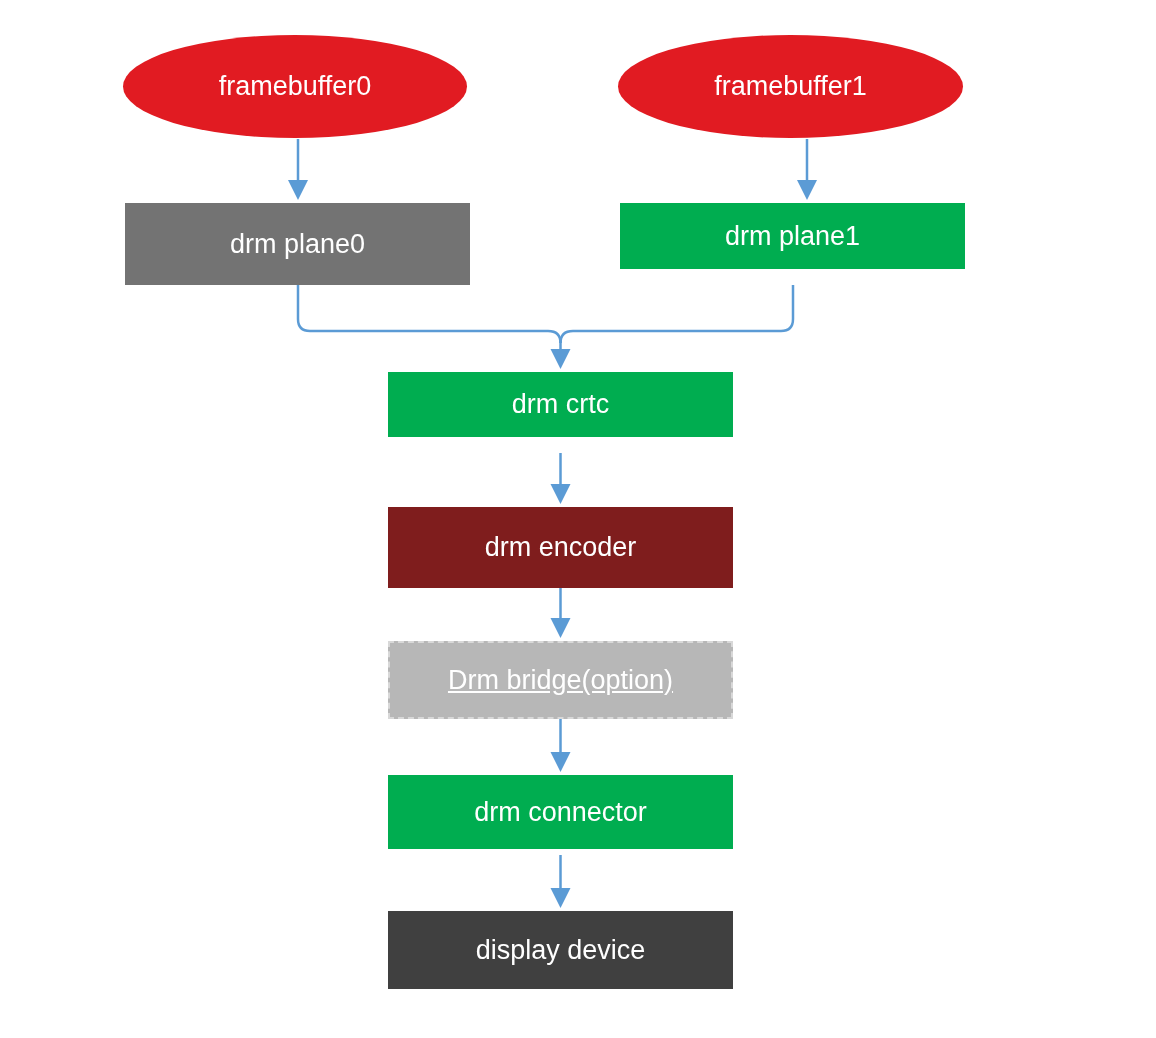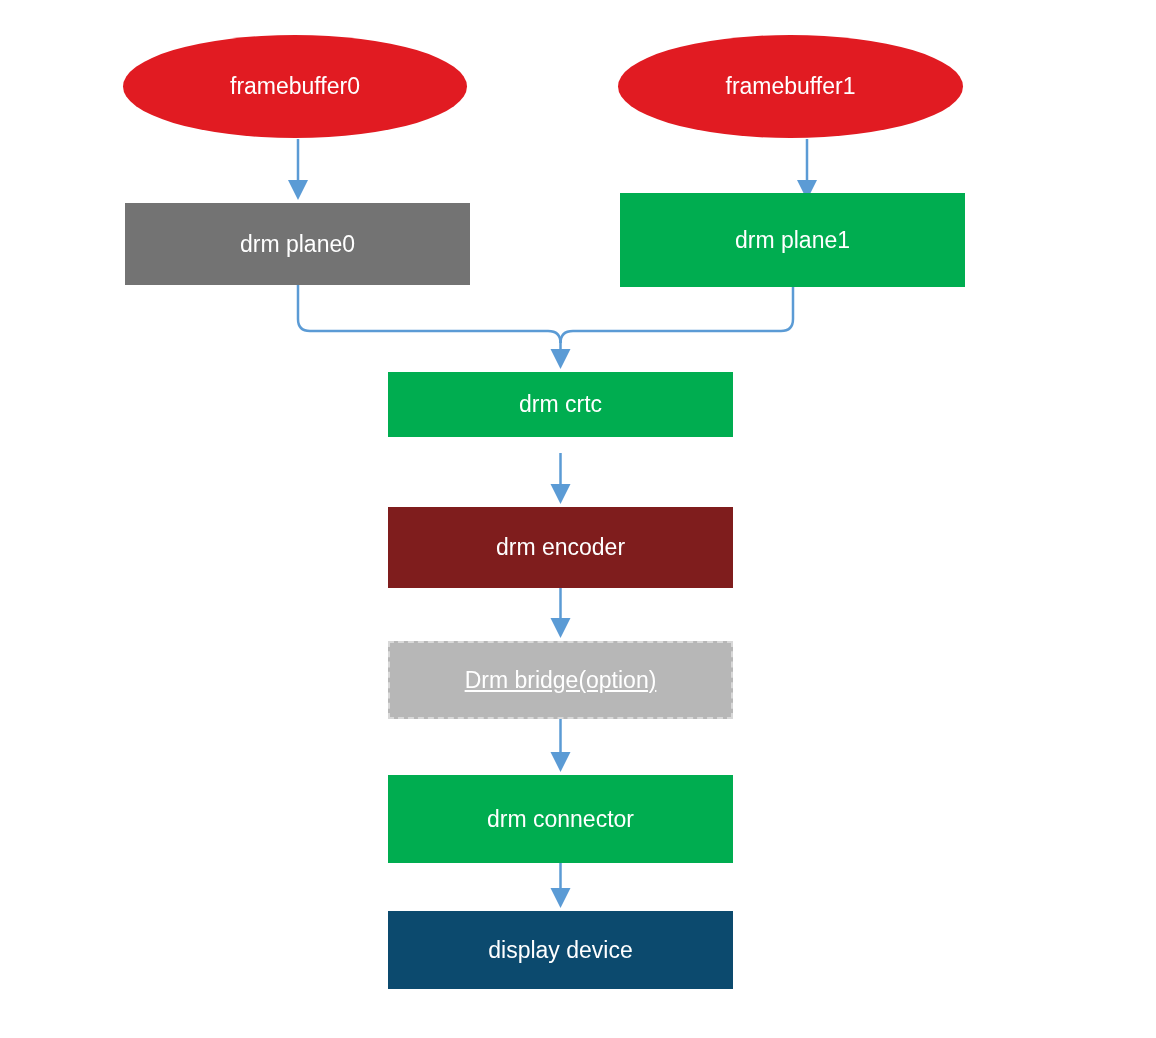--- a/index.html
+++ b/index.html
@@ -15,21 +15,21 @@
     background: #ffffff;
     overflow: hidden;
   }
   .node {
     position: absolute;
     display: flex;
     align-items: center;
     justify-content: center;
     box-sizing: border-box;
     color: var(--text-color, #ffffff);
-    font-size: 23px;
+    font-size: 27px;
     line-height: 1;
     white-space: nowrap;
   }
   .node.ellipse {
     border-radius: 50%;
   }
   .node.dashed {
     border: 2px dashed #d8d8d8;
     text-decoration: underline;
   }
@@ -80,37 +80,37 @@
   </div>
 
   <div class="node ellipse" style="left: 618px; top: 35px; width: 345px; height: 103px; background-color: rgb(225, 27, 34);">
     <span>framebuffer1</span>
   </div>
 
   <div class="node" style="left: 125px; top: 203px; width: 345px; height: 82px; background-color: #737373;">
     <span>drm plane0</span>
   </div>
 
-  <div class="node" style="left: 620px; top: 193px; width: 345px; height: 94px; background-color: rgb(0, 173, 80); justify-content: center;">
+  <div class="node" style="left: 620px; top: 203px; width: 345px; height: 66px; background-color: rgb(0, 173, 80); justify-content: center;">
     <span>drm plane1</span>
   </div>
 
   <div class="node" style="left: 388px; top: 372px; width: 345px; height: 65px; background-color: rgb(0, 173, 80);">
     <span>drm crtc</span>
   </div>
 
   <div class="node" style="left: 388px; top: 507px; width: 345px; height: 81px; background-color: #7f1d1d;">
     <span>drm encoder</span>
   </div>
 
   <div class="node dashed" style="left: 388px; top: 641px; width: 345px; height: 78px; background-color: rgb(183, 183, 183);">
     <span>Drm bridge(option)</span>
   </div>
 
-  <div class="node" style="left: 388px; top: 775px; width: 345px; height: 88px; background-color: rgb(0, 173, 80);">
+  <div class="node" style="left: 388px; top: 775px; width: 345px; height: 74px; background-color: rgb(0, 173, 80);">
     <span>drm connector</span>
   </div>
 
-  <div class="node" style="left: 388px; top: 911px; width: 345px; height: 78px; background-color: #0c4a6e;">
+  <div class="node" style="left: 388px; top: 911px; width: 345px; height: 78px; background-color: #404040;">
     <span>display device</span>
   </div>
 
 </div>
 
 </body></html>

